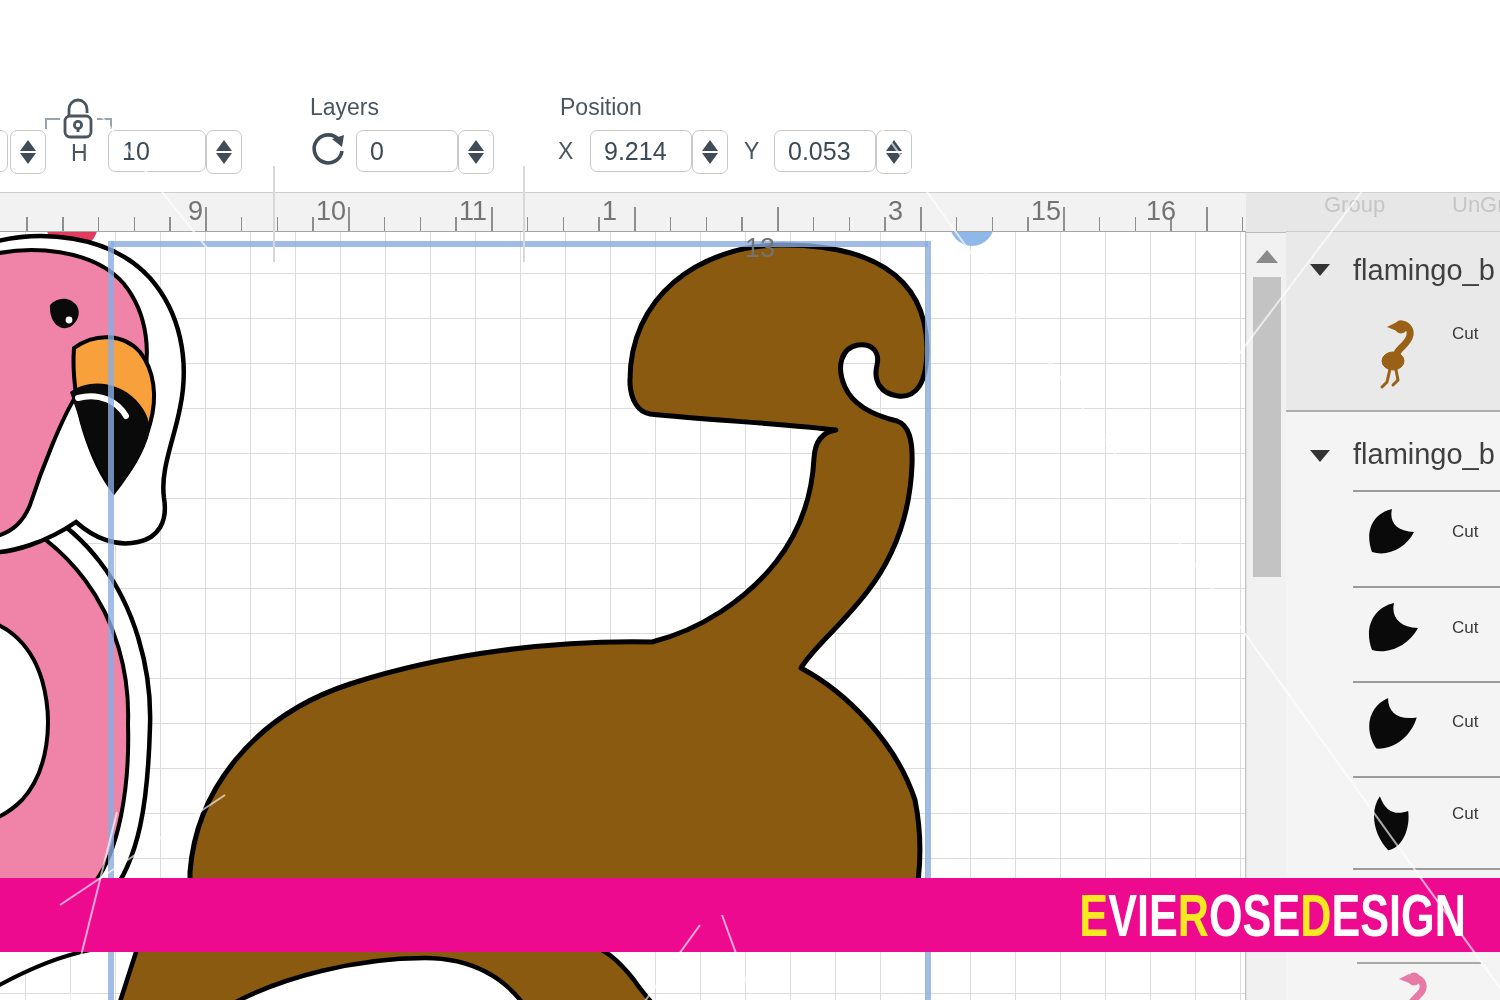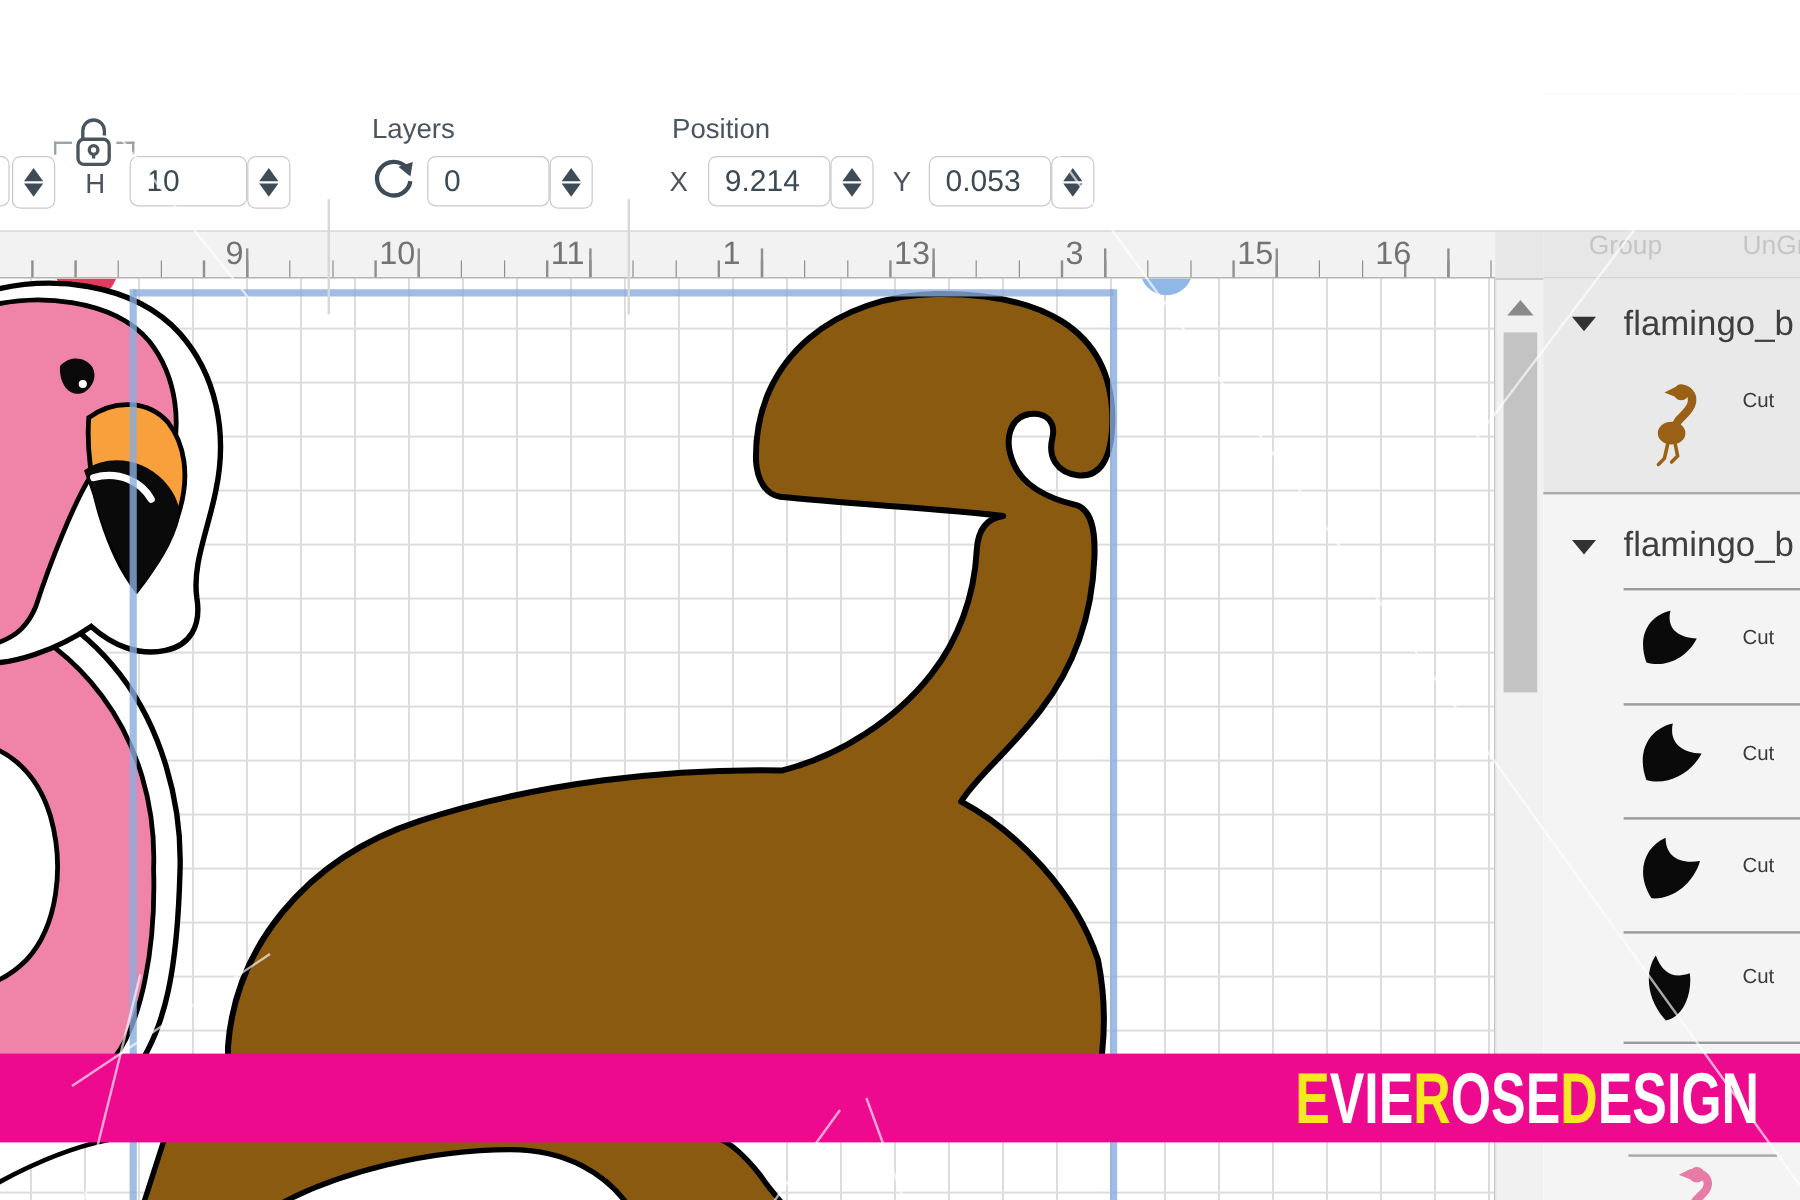--- a/index.html
+++ b/index.html
@@ -177,21 +177,21 @@
       <div class="tickminor" style="left: 1241.75px;"></div>
       <div class="tickmajor" style="left: 205px;"></div>
       <div class="ticknum" style="left: 188px;">9</div>
       <div class="tickmajor" style="left: 348px;"></div>
       <div class="ticknum" style="left: 316px;">10</div>
       <div class="tickmajor" style="left: 491px;"></div>
       <div class="ticknum" style="left: 459px;">11</div>
       <div class="tickmajor" style="left: 634px;"></div>
       <div class="ticknum" style="left: 602px;">1</div>
       <div class="tickmajor" style="left: 777px;"></div>
-      <div class="ticknum" style="left: 745px;">13</div>
+      <div class="ticknum" style="left: 745px; margin-top: 37px;">13</div>
       <div class="tickmajor" style="left: 920px;"></div>
       <div class="ticknum" style="left: 888px;">3</div>
       <div class="tickmajor" style="left: 1063px;"></div>
       <div class="ticknum" style="left: 1031px;">15</div>
       <div class="tickmajor" style="left: 1206px;"></div>
       <div class="ticknum" style="left: 1146px;">16</div>
     </div>
   <div id="rulercorner" class="abs"></div>
 
   <div id="sbar" class="abs">

